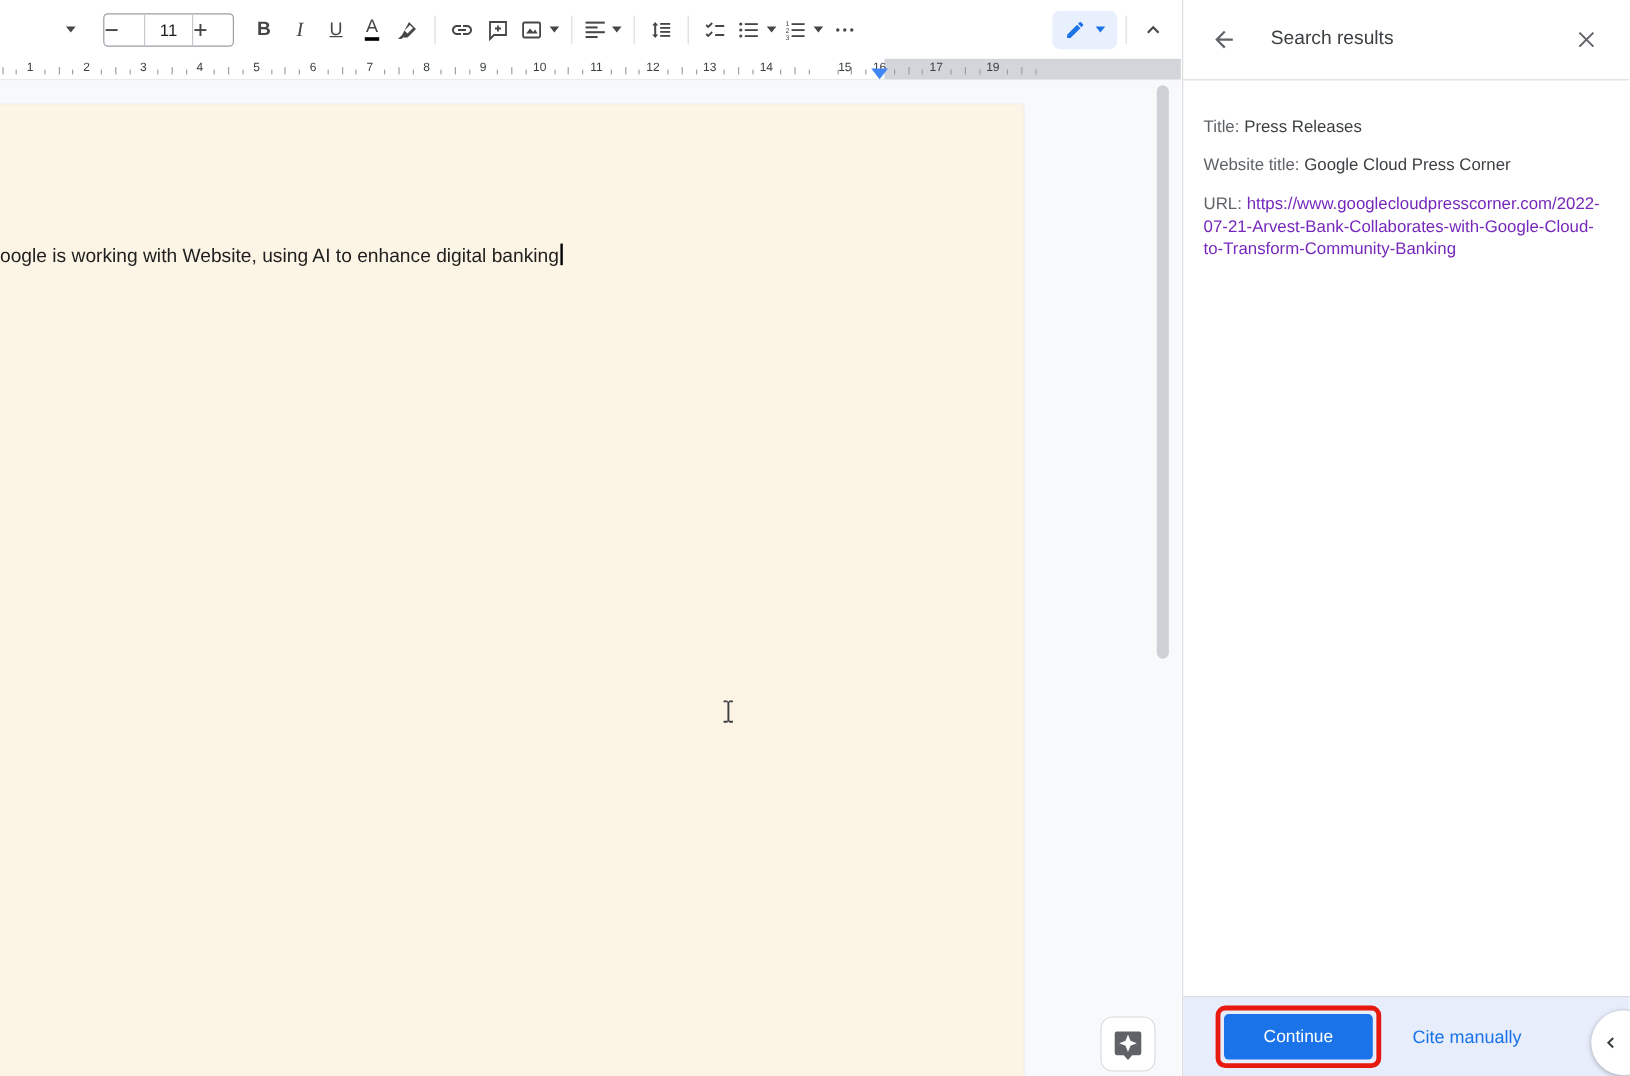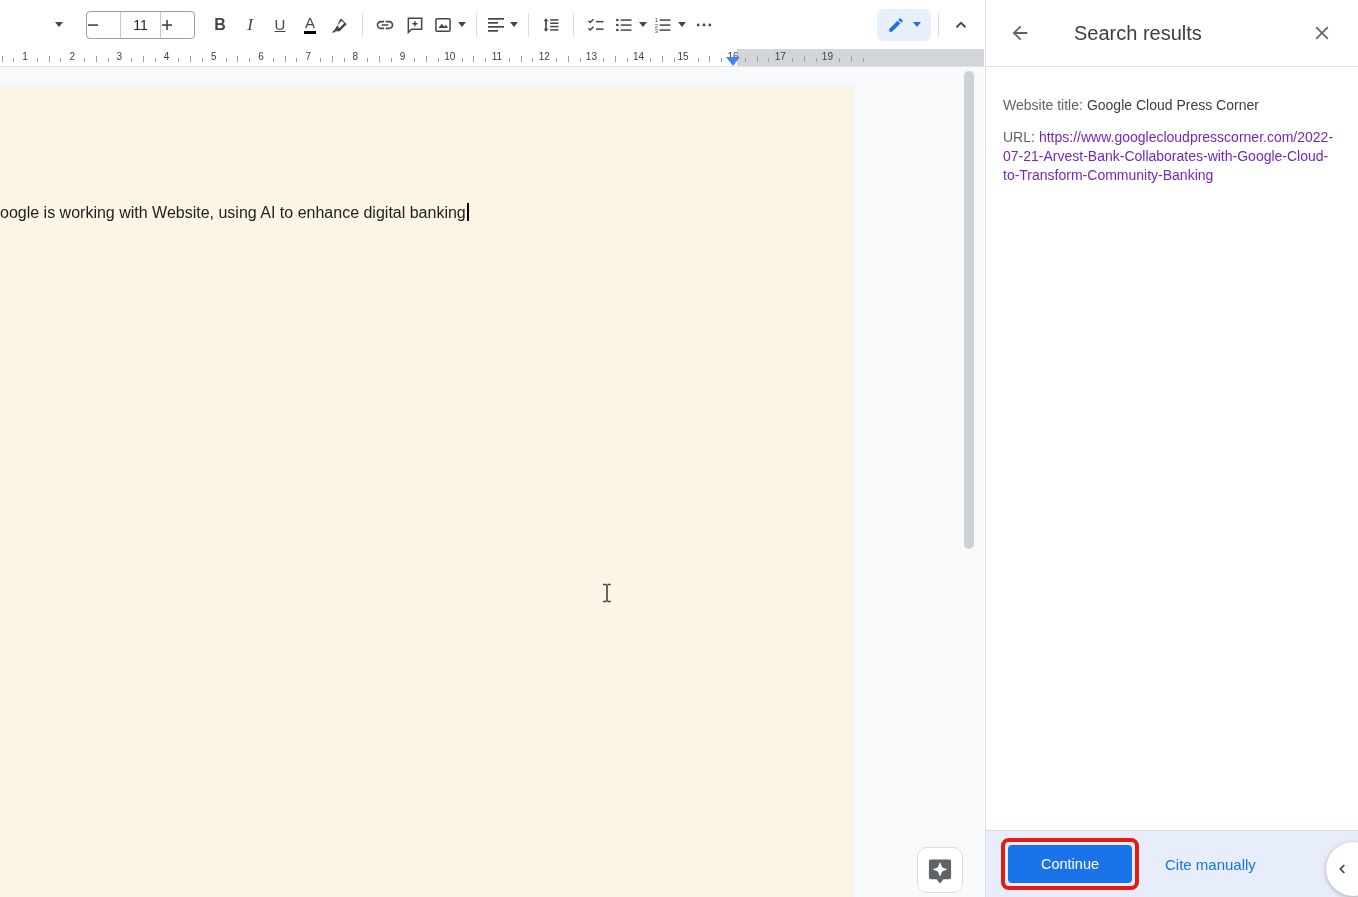--- a/index.html
+++ b/index.html
@@ -53,34 +53,34 @@
   .text-caret{display:inline-block;width:2px;height:18px;background:#000;vertical-align:-3px;margin-left:1px;}
   .v-scrollbar{position:absolute;left:964px;top:4px;width:10px;height:478px;background:#ced1d6;border-radius:5px;}
   .sparkle-btn{position:absolute;left:917px;top:780px;width:46px;height:46px;background:#fff;
     border:1px solid var(--divider);border-radius:10px;display:flex;align-items:center;justify-content:center;cursor:pointer;}
   .mouse-cursor{position:absolute;left:600px;top:516px;}
 
   
   .sidebar{position:absolute;left:985px;top:0;width:373px;height:897px;background:#fff;
     border-left:1px solid var(--divider);}
   .sb-header{height:67px;display:flex;align-items:center;border-bottom:1px solid var(--divider);padding:0 24px 0 22px;}
-  .sb-title{font-size:20px;color:var(--value-gray);margin-left:42px;flex:1;}
+  .sb-title{font-size:16px;color:var(--value-gray);margin-left:27px;flex:1;}
   .icon-btn{background:none;border:none;cursor:pointer;display:flex;align-items:center;justify-content:center;
     width:24px;height:24px;padding:0;}
   .sb-content{padding:29px 24px 0 17px;}
   .field{font-size:14px;line-height:19px;margin-bottom:13px;overflow-wrap:anywhere;}
   .lbl{color:var(--label-gray);margin-right:4px;}
   .val{color:var(--value-gray);}
   a.url-link{color:var(--link-purple);text-decoration:none;cursor:pointer;}
   .missing{color:var(--missing-red);}
   .info-ic{vertical-align:-4px;margin-left:6px;}
 
   .sb-footer{position:absolute;left:0;bottom:0;width:373px;height:67px;background:var(--footer-blue);
     border-top:1px solid var(--divider);display:flex;align-items:center;}
-  .annotation-box{margin-left:15px;border:4px solid var(--annotation-red);border-radius:8px;padding:3px;}
+  .annotation-box{margin-left:27px;border:4px solid var(--annotation-red);border-radius:8px;padding:3px;}
   .continue-btn{width:124px;height:38px;background:var(--accent-blue);color:#fff;border:none;border-radius:4px;
     font-size:14.5px;font-weight:500;font-family:inherit;cursor:pointer;}
   .cite-btn{background:none;border:none;color:var(--accent-blue);font-size:15px;font-weight:500;
     font-family:inherit;margin-left:26px;cursor:pointer;}
   .panel-toggle{position:absolute;left:340px;top:11px;width:54px;height:54px;border-radius:50%;background:#fff;
     border:none;box-shadow:0 1px 4px rgba(0,0,0,.3);cursor:pointer;display:flex;align-items:center;padding-left:9px;}
 </style>
 </head>
 <body>
 
@@ -275,21 +275,21 @@
         <span class="ruler-tick" style="left: 567.8px; height: 6px;"></span>
         <span class="ruler-tick" style="left: 579.6px; height: 4px;"></span>
         <span class="ruler-num" style="left: 591.4px;">13</span>
         <span class="ruler-tick" style="left: 603.2px; height: 4px;"></span>
         <span class="ruler-tick" style="left: 615px; height: 6px;"></span>
         <span class="ruler-tick" style="left: 626.8px; height: 4px;"></span>
         <span class="ruler-num" style="left: 638.6px;">14</span>
         <span class="ruler-tick" style="left: 650.4px; height: 4px;"></span>
         <span class="ruler-tick" style="left: 662.2px; height: 6px;"></span>
         <span class="ruler-tick" style="left: 674px; height: 4px;"></span>
-        <span class="ruler-num" style="left: 683px;">15</span>
+        <span class="ruler-num" style="left: 704px;">15</span>
         <span class="ruler-tick" style="left: 697.6px; height: 4px;"></span>
         <span class="ruler-tick" style="left: 709.4px; height: 6px;"></span>
         <span class="ruler-tick" style="left: 721.2px; height: 4px;"></span>
         <span class="ruler-num" style="left: 733px;">16</span>
         <span class="ruler-tick" style="left: 744.8px; height: 4px;"></span>
         <span class="ruler-tick" style="left: 756.6px; height: 6px;"></span>
         <span class="ruler-tick" style="left: 768.4px; height: 4px;"></span>
         <span class="ruler-num" style="left: 780.2px;">17</span>
         <span class="ruler-tick" style="left: 792px; height: 4px;"></span>
         <span class="ruler-tick" style="left: 803.8px; height: 6px;"></span>
@@ -330,20 +330,23 @@
       <div class="sb-title">Search results</div>
       <button class="icon-btn">
         <svg class="ic" width="20" height="20" viewBox="0 0 24 24" fill="none" stroke="#5f6368" stroke-width="2">
             <path d="M5 5l14 14M19 5L5 19"></path>
           </svg>
       </button>
     </div>
 
     <div class="sb-content">
       <div class="field">
+        <span class="lbl">Title:</span><span class="val">Press Releases</span>
+      </div>
+      <div class="field">
         <span class="lbl">Website title:</span><span class="val">Google Cloud Press Corner</span>
       </div>
       <div class="field">
         <span class="lbl">URL:</span><a class="url-link">https://www.googlecloudpresscorner.com/2022-07-21-Arvest-Bank-Collaborates-with-Google-Cloud-to-Transform-Community-Banking</a>
       </div>
     </div>
 
     <div class="sb-footer">
       <div class="annotation-box">
         <button class="continue-btn">Continue</button>

